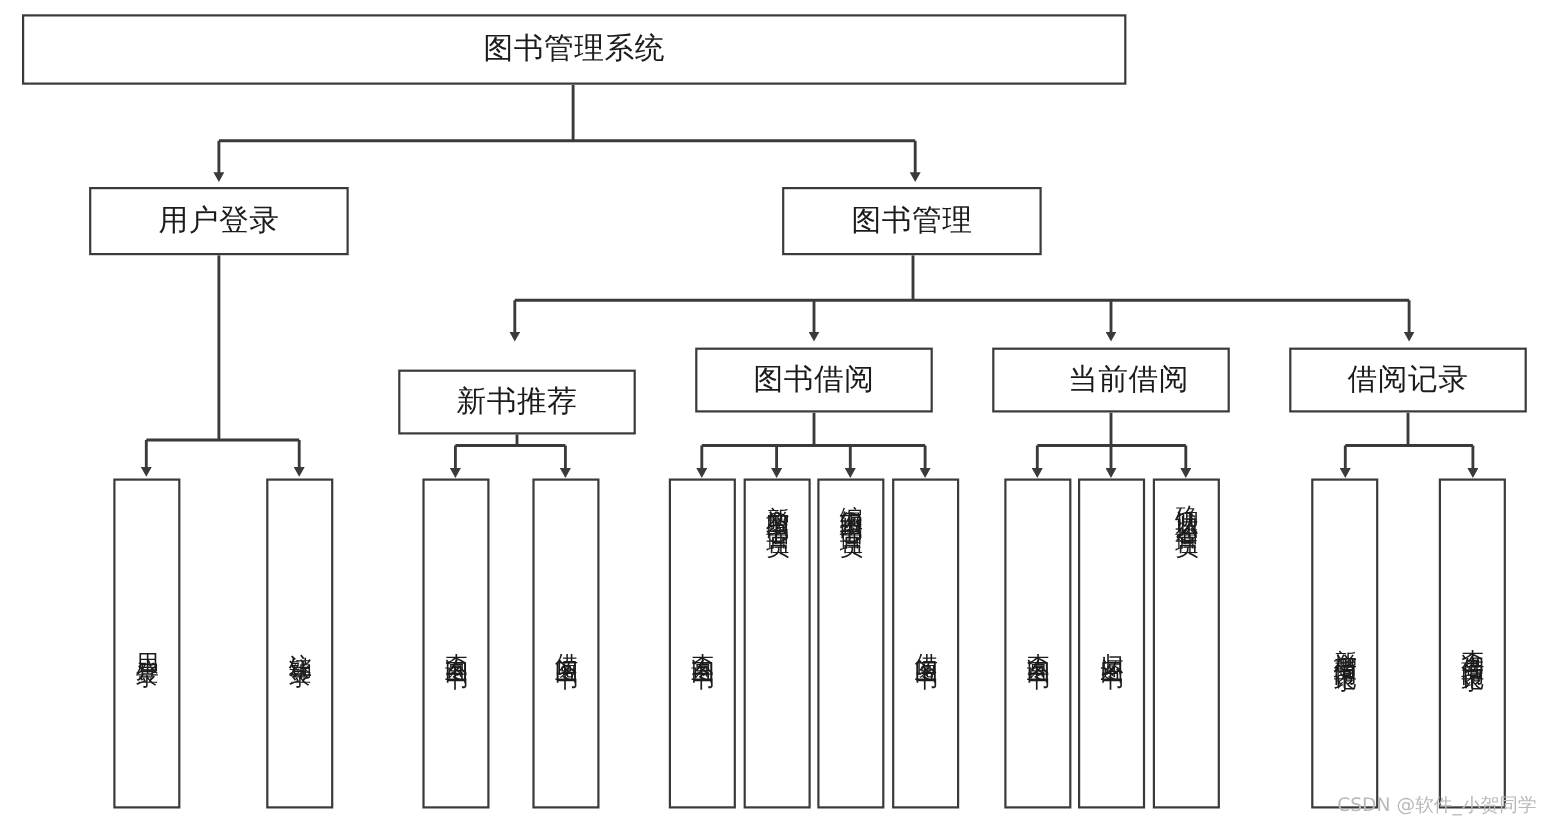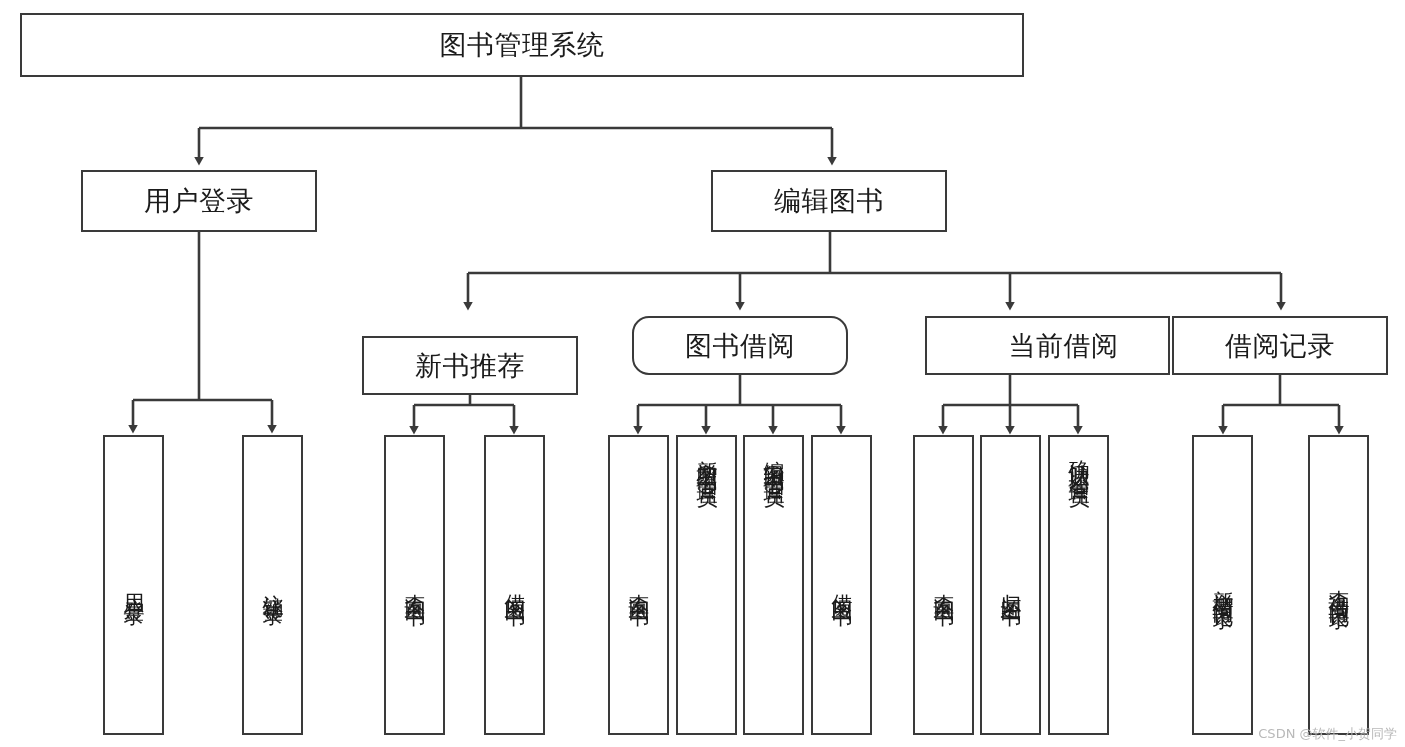--- a/index.html
+++ b/index.html
@@ -64,21 +64,21 @@
   }
   
   .node.vert.center {
     align-items: center;
     padding-top: 0;
   }
   #watermark {
     position: absolute;
     right: 8px;
     bottom: 4px;
-    font-size: 13px;
+    font-size: 17px;
     color: #b9b9b9;
     z-index: 5;
     white-space: nowrap;
     font-family: "DejaVu Sans", "Liberation Sans", sans-serif;
   }
 </style>
 </head>
 <body>
 
 <div id="canvas">
@@ -135,30 +135,30 @@
   </svg>
 
   <div class="node horiz" style="left:20px; top:13px; width:1004px; height:64px;">
     <span class="label">图书管理系统</span>
   </div>
 
   <div class="node horiz" style="left:81px; top:170px; width:236px; height:62px;">
     <span class="label">用户登录</span>
   </div>
   <div class="node horiz" style="left:711px; top:170px; width:236px; height:62px;">
-    <span class="label">编辑图书</span>
+    <span class="label">图书管理</span>
   </div>
 
   <div class="node horiz" style="left:362px; top:336px; width:216px; height:59px;">
     <span class="label">新书推荐</span>
   </div>
-  <div class="node horiz" style="left:632px; top:316px; width:216px; height:59px;border-radius:17px;">
+  <div class="node horiz" style="left:632px; top:316px; width:216px; height:59px;">
     <span class="label">图书借阅</span>
   </div>
-  <div class="node horiz" style="left:925px; top:316px; width:245px; height:59px;padding-left:32px;">
+  <div class="node horiz" style="left:902px; top:316px; width:216px; height:59px;padding-left:32px;">
     <span class="label">当前借阅</span>
   </div>
   <div class="node horiz" style="left:1172px; top:316px; width:216px; height:59px;">
     <span class="label">借阅记录</span>
   </div>
 
   <div class="node vert center" style="left:103px; top:435px; width:61px; height:300px;">
     <span class="label">用户登录</span>
   </div>
   <div class="node vert center" style="left:242px; top:435px; width:61px; height:300px;">

